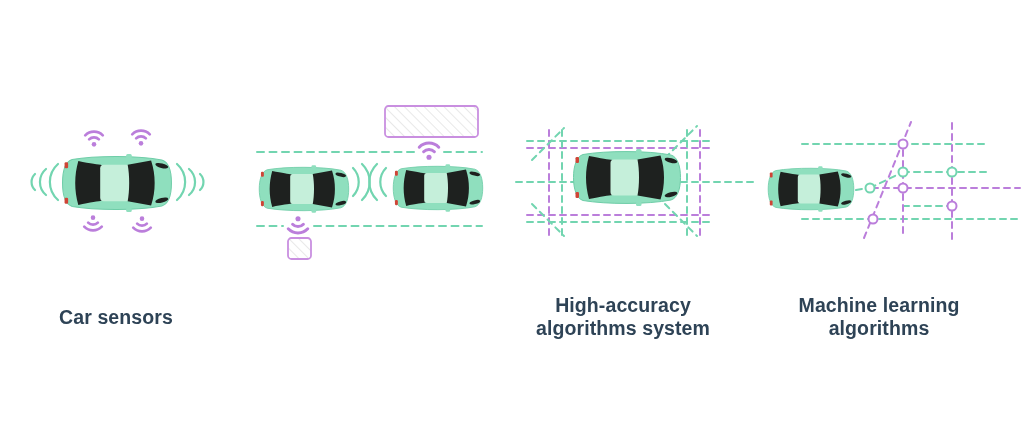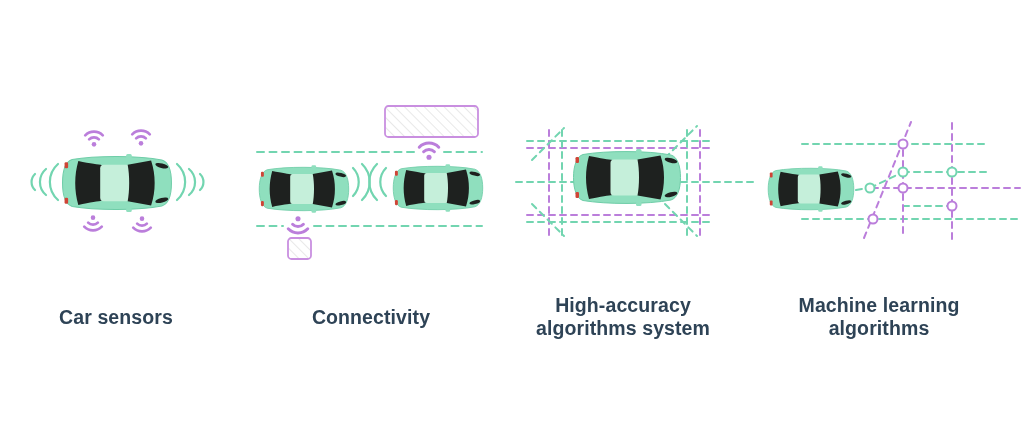--- a/index.html
+++ b/index.html
@@ -136,18 +136,17 @@
         <circle class="node node-g" cx="870" cy="188" r="4.5"></circle>
         <circle class="node node-g" cx="952" cy="172" r="4.5"></circle>
         <circle class="node node-p" cx="952" cy="206" r="4.5"></circle>
         <circle class="node node-p" cx="873" cy="219" r="4.5"></circle>
       </g>
       <use href="#car" transform="translate(767,167) scale(0.4)"></use>
     </g>
   </svg>
 
   <div class="label lbl-1">Car sensors</div>
-  <div class="label lbl-2">Connectivity</div>
   <div class="label lbl-3">High-accuracy
 algorithms system</div>
   <div class="label lbl-4">Machine learning
 algorithms</div>
 </div>
 
 </body></html>

